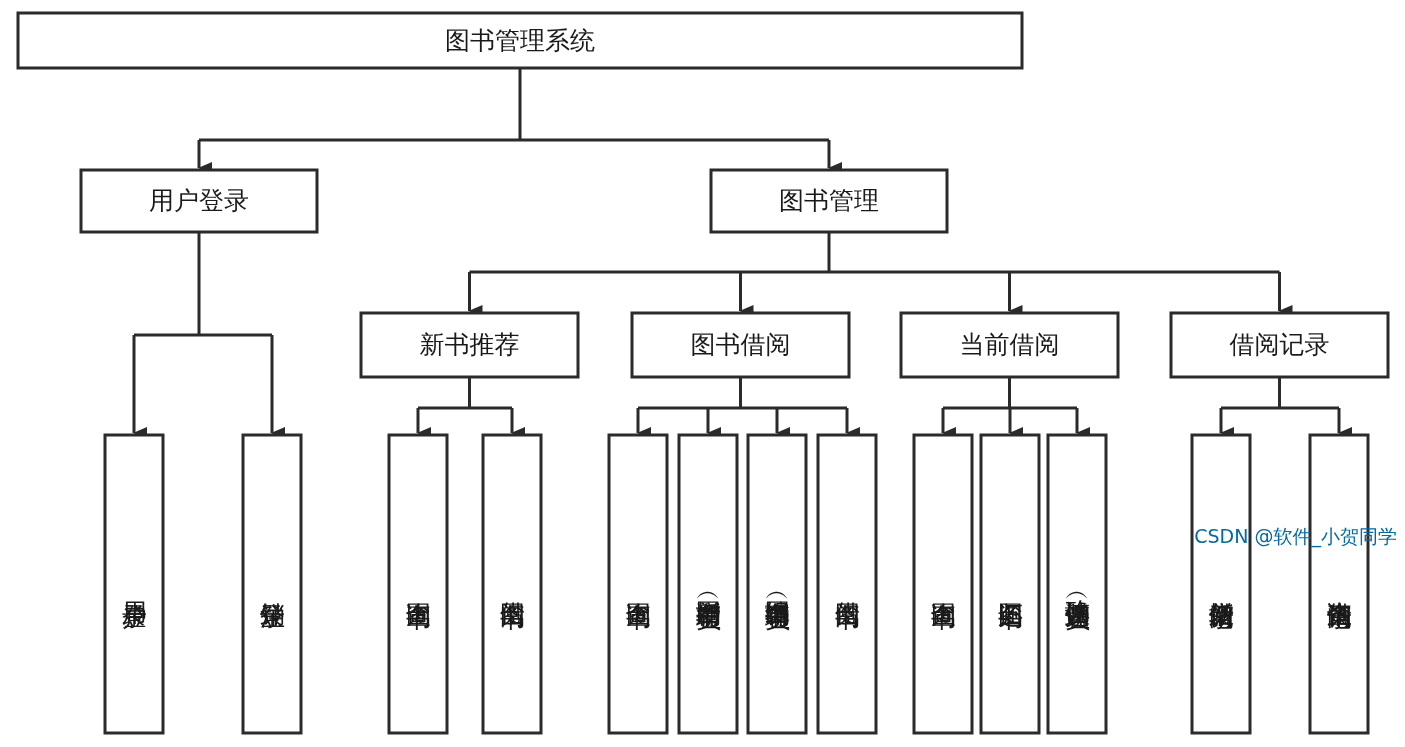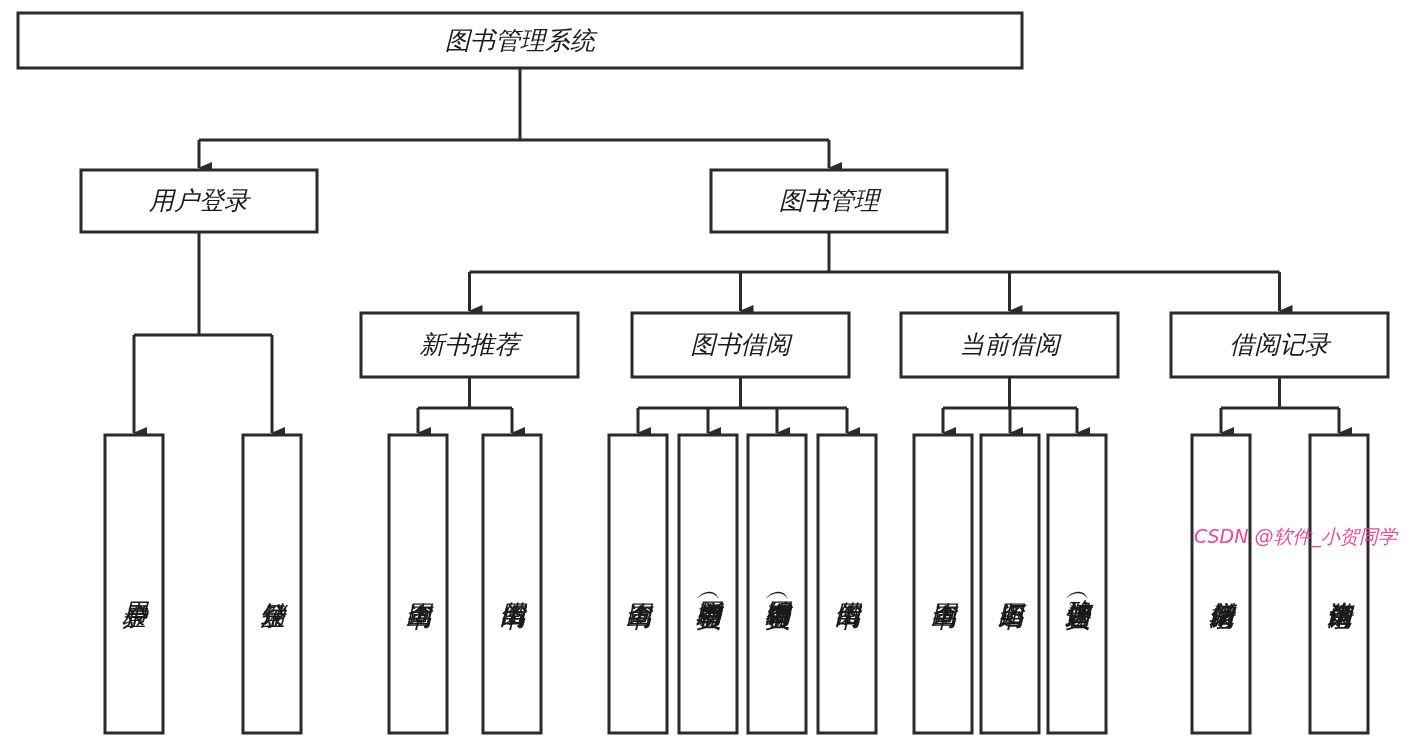--- a/index.html
+++ b/index.html
@@ -1,20 +1,20 @@
 <!DOCTYPE html>
 <html><head>
 <meta charset="utf-8">
 <style>
   html,body{margin:0;padding:0;background:#ffffff;}
   body{
     font-family:"DejaVu Sans","Liberation Sans",sans-serif;
     width:1405px;height:747px;overflow:hidden;position:relative;
   }
-  #stage{position:relative;width:1405px;height:554px;background:#fff;font-style:italic;}
+  #stage{position:relative;width:1405px;height:554px;background:#fff;}
   svg#diagram{position:absolute;left:0;top:0;width:1405px;height:747px;display:block;}
   .node-rect{fill:#ffffff;stroke:#2b2b2b;stroke-width:3;}
   .conn{stroke:#2b2b2b;stroke-width:3;fill:none;stroke-linecap:butt;}
   .arrow-head{fill:#2b2b2b;stroke:none;}
   .h-label{
     font-family:"DejaVu Sans","Liberation Sans",sans-serif;
     font-size:25px;fill:#1a1a1a;text-anchor:middle;dominant-baseline:middle;
   }
   
   .vlabel{
@@ -24,21 +24,21 @@
     text-orientation:upright;
     font-family:"DejaVu Sans","Liberation Sans",sans-serif;
     font-size:25px;line-height:1.12;color:#1a1a1a;
     letter-spacing:1px;
     white-space:nowrap;
     pointer-events:none;
   }
   #watermark{
     position:absolute;right:8px;bottom:4px;
     font-family:"DejaVu Sans","Liberation Sans",sans-serif;
-    font-size:19px;color:#ec4899;white-space:nowrap;
+    font-size:19px;color:#0369a1;white-space:nowrap;
   }
 </style>
 </head>
 <body>
 
 <div id="stage">
 
   <svg id="diagram" viewBox="0 0 1405 747">
     <defs>
       <marker id="arrow" viewBox="0 0 12 14" refX="6" refY="13" markerWidth="12" markerHeight="14" orient="auto-start-reverse" markerUnits="userSpaceOnUse">

